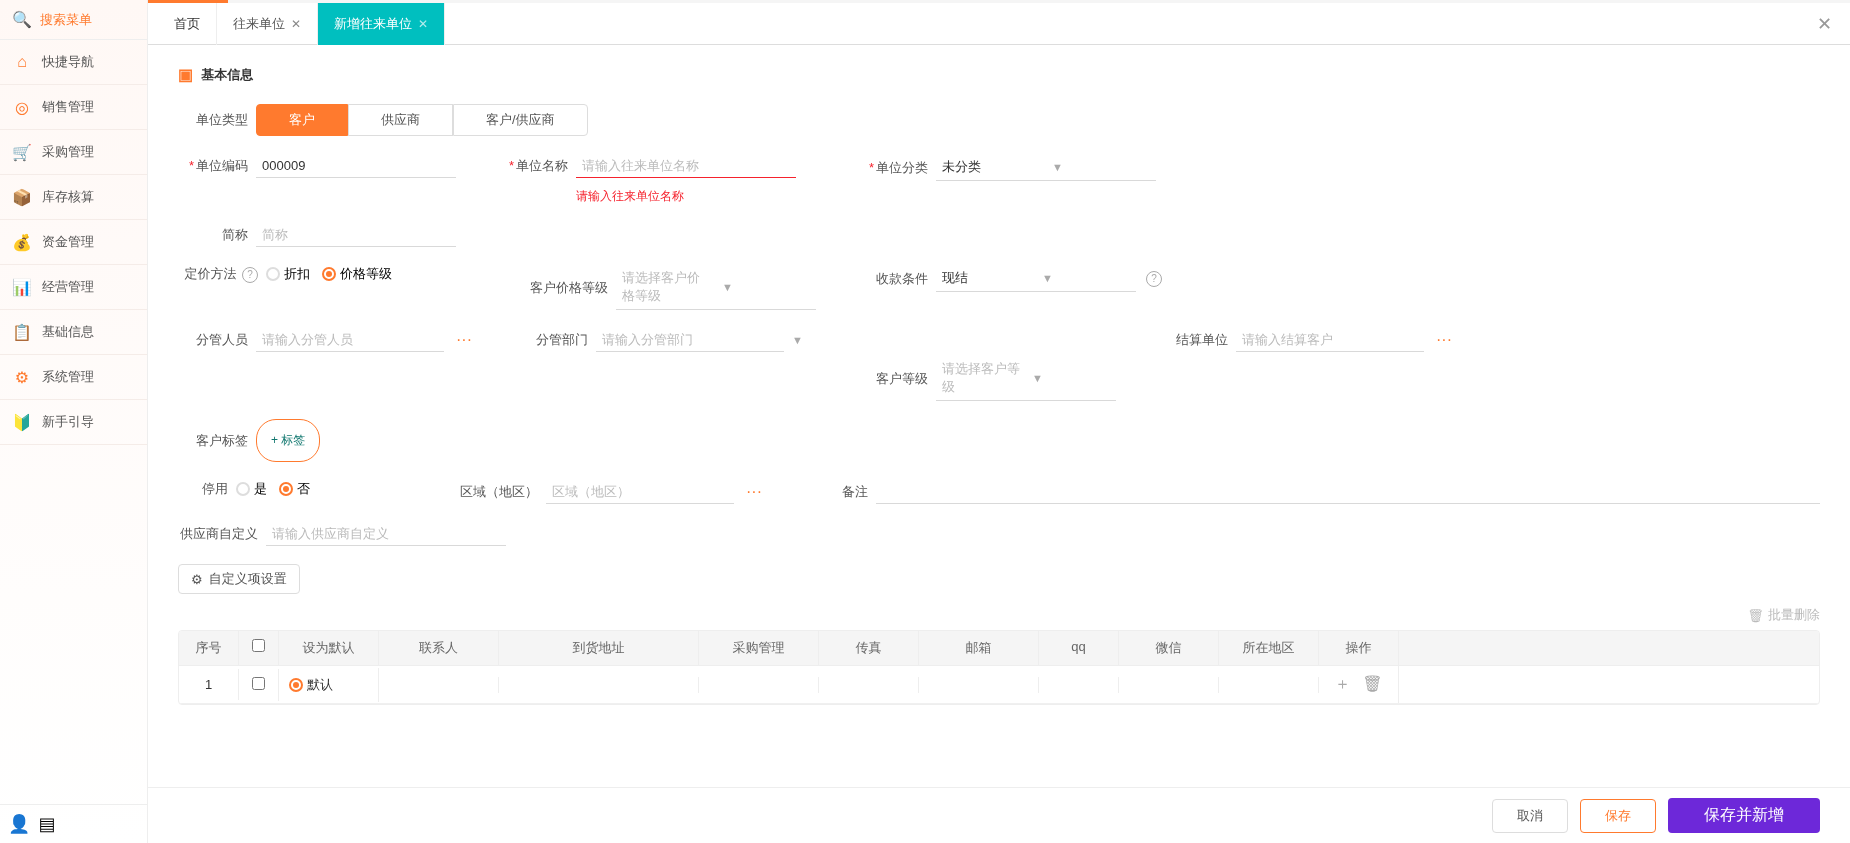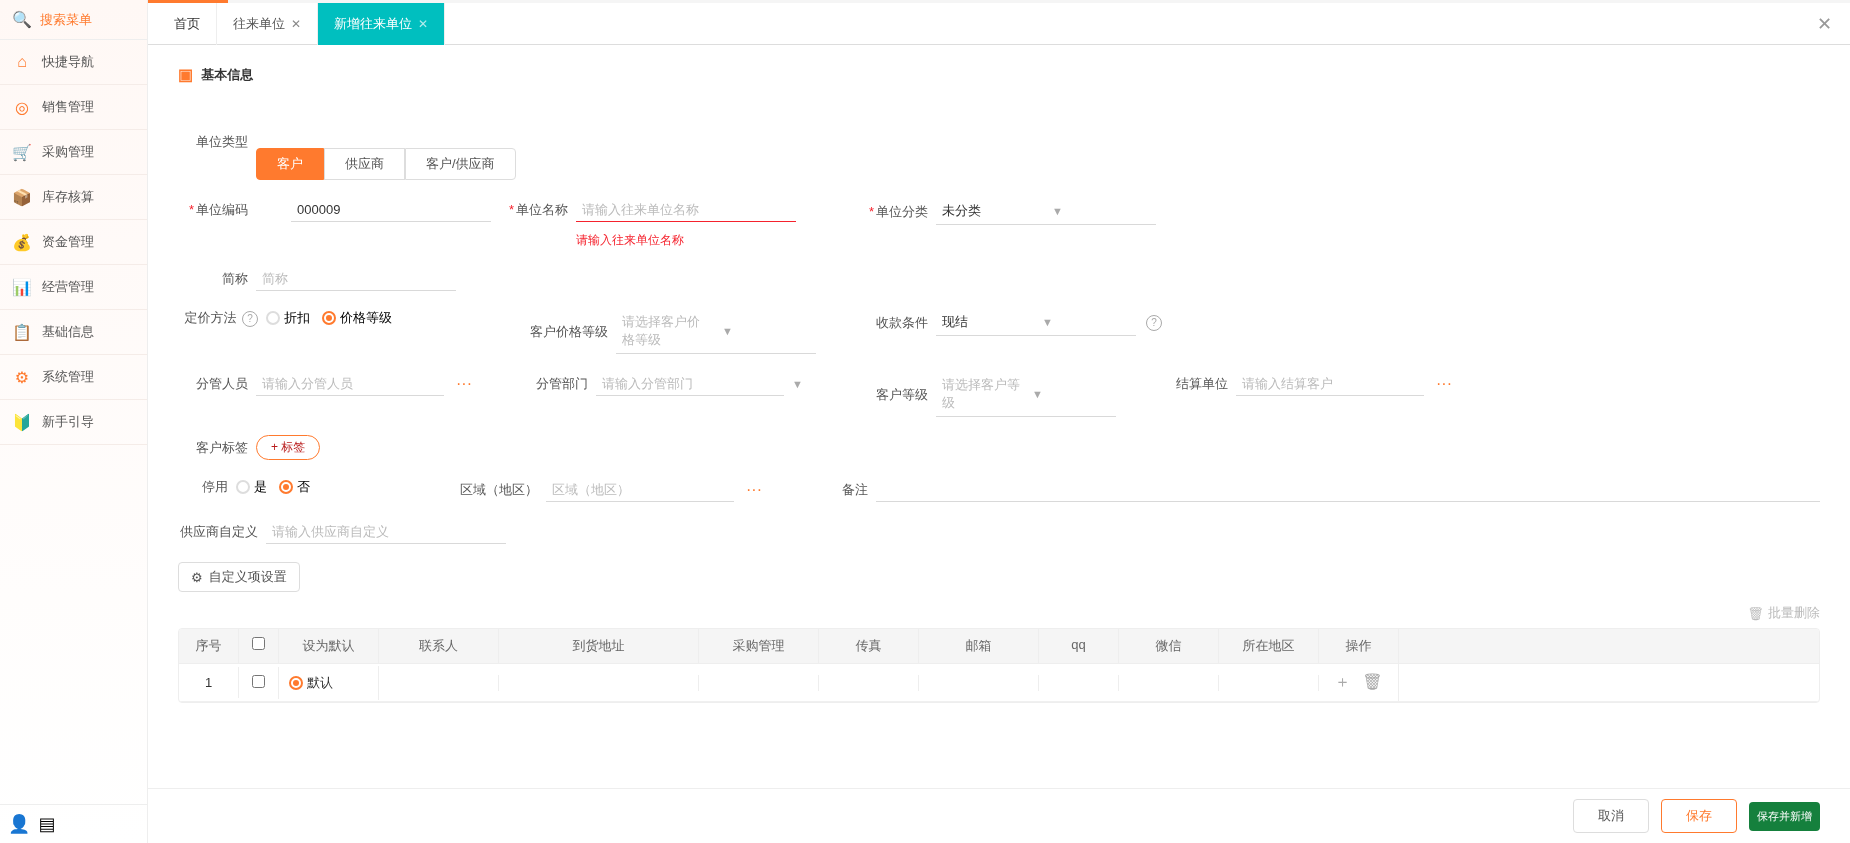--- a/index.html
+++ b/index.html
@@ -164,27 +164,26 @@
       margin-bottom: 18px;
       gap: 0;
     }
     .unit-type-label {
       color: #555;
       min-width: 70px;
       text-align: right;
       margin-right: 8px;
     }
     .unit-btn {
-      padding: 6px 20px;
+      padding: 6px 32px;
       border: 1px solid #ddd;
       background: #fff;
       cursor: pointer;
       font-size: 13px;
       color: #555;
-      margin-top: 44px;
     }
     .unit-btn.active {
       background: #ff7a2e;
       color: #fff;
       border-color: #ff7a2e;
     }
     .unit-btn:first-of-type { border-radius: 4px 0 0 4px; }
     .unit-btn:last-of-type { border-radius: 0 4px 4px 0; }
 
     
@@ -193,23 +192,23 @@
     .radio-circle {
       width: 14px; height: 14px; border-radius: 50%; border: 2px solid #ddd;
       display: flex; align-items: center; justify-content: center;
     }
     .radio-circle.checked { border-color: #ff7a2e; }
     .radio-circle.checked::after { content: ''; width: 6px; height: 6px; border-radius: 50%; background: #ff7a2e; }
 
     
     .tag-btn {
       border: 1px solid #ff7a2e;
-      color: #b91c1c;
+      color: #0f766e;
       border-radius: 20px;
-      padding: 3px 14px;
+      padding: 12px 14px;
       background: #fff;
       cursor: pointer;
       font-size: 12px;
       display: flex;
       align-items: center;
       gap: 4px;
     }
 
     
     .more-btn {
@@ -280,27 +279,27 @@
     .btn-save {
       padding: 7px 24px;
       border: 1px solid #ff7a2e;
       background: #fff;
       cursor: pointer;
       border-radius: 4px;
       color: #ff7a2e;
       font-size: 13px;
     }
     .btn-save-add {
-      padding: 7px 8px;
+      padding: 7px 36px;
       border: none;
-      background: #15803d;
+      background: #6d28d9;
       cursor: pointer;
       border-radius: 4px;
       color: #fff;
-      font-size: 11px;
+      font-size: 16px;
     }
 
     .batch-delete {
       color: #bbb;
       font-size: 12px;
       display: flex;
       align-items: center;
       gap: 4px;
       margin-bottom: 6px;
       justify-content: flex-end;
@@ -414,21 +413,21 @@
       <button class="unit-btn">供应商</button>
       <button class="unit-btn">客户/供应商</button>
     </div>
 
     <div class="form-row">
 
       <div class="form-group" style="flex:0 0 320px;">
         <span class="form-label">
           <span class="required-star">*</span><span>单位编码</span>
         </span>
-        <input class="form-input" type="text" value="000009" style="min-width: 200px; margin-left: 35px;">
+        <input class="form-input" type="text" value="000009" style="min-width: 200px;">
       </div>
 
       <div class="form-group" style="flex:0 0 360px; flex-direction:column; align-items:flex-start;">
         <div style="display:flex;align-items:center;gap:8px;">
           <span class="form-label">
             <span class="required-star">*</span><span>单位名称</span>
           </span>
           <input class="form-input error" type="text" style="min-width: 220px; border-bottom-color: rgb(245, 34, 45);" placeholder="请输入往来单位名称">
         </div>
         <span class="error-msg">请输入往来单位名称</span>
@@ -496,21 +495,21 @@
         <input class="form-input" type="text" style="min-width: 180px;" placeholder="请输入分管人员">
         <span class="more-btn">···</span>
       </div>
 
       <div class="form-group" style="flex:0 0 340px;">
         <span class="form-label" style="min-width:70px;">分管部门</span>
         <input class="form-input" type="text" style="min-width: 180px;" placeholder="请输入分管部门">
         <span class="chevron" style="color:#aaa;font-size:11px;">▼</span>
       </div>
 
-      <div class="form-group" style="flex:0 0 300px;">
+      <div class="form-group" style="flex:0 0 300px;margin-top:28px;">
         <span class="form-label" style="min-width:70px;">客户等级</span>
         <div class="form-select" style="min-width:180px;">
           <span>请选择客户等级</span>
           <span class="chevron">▼</span>
         </div>
       </div>
 
       <div class="form-group" style="flex:1;">
         <span class="form-label" style="min-width:70px;">结算单位</span>
         <input class="form-input" type="text" style="min-width: 180px;" placeholder="请输入结算客户">

